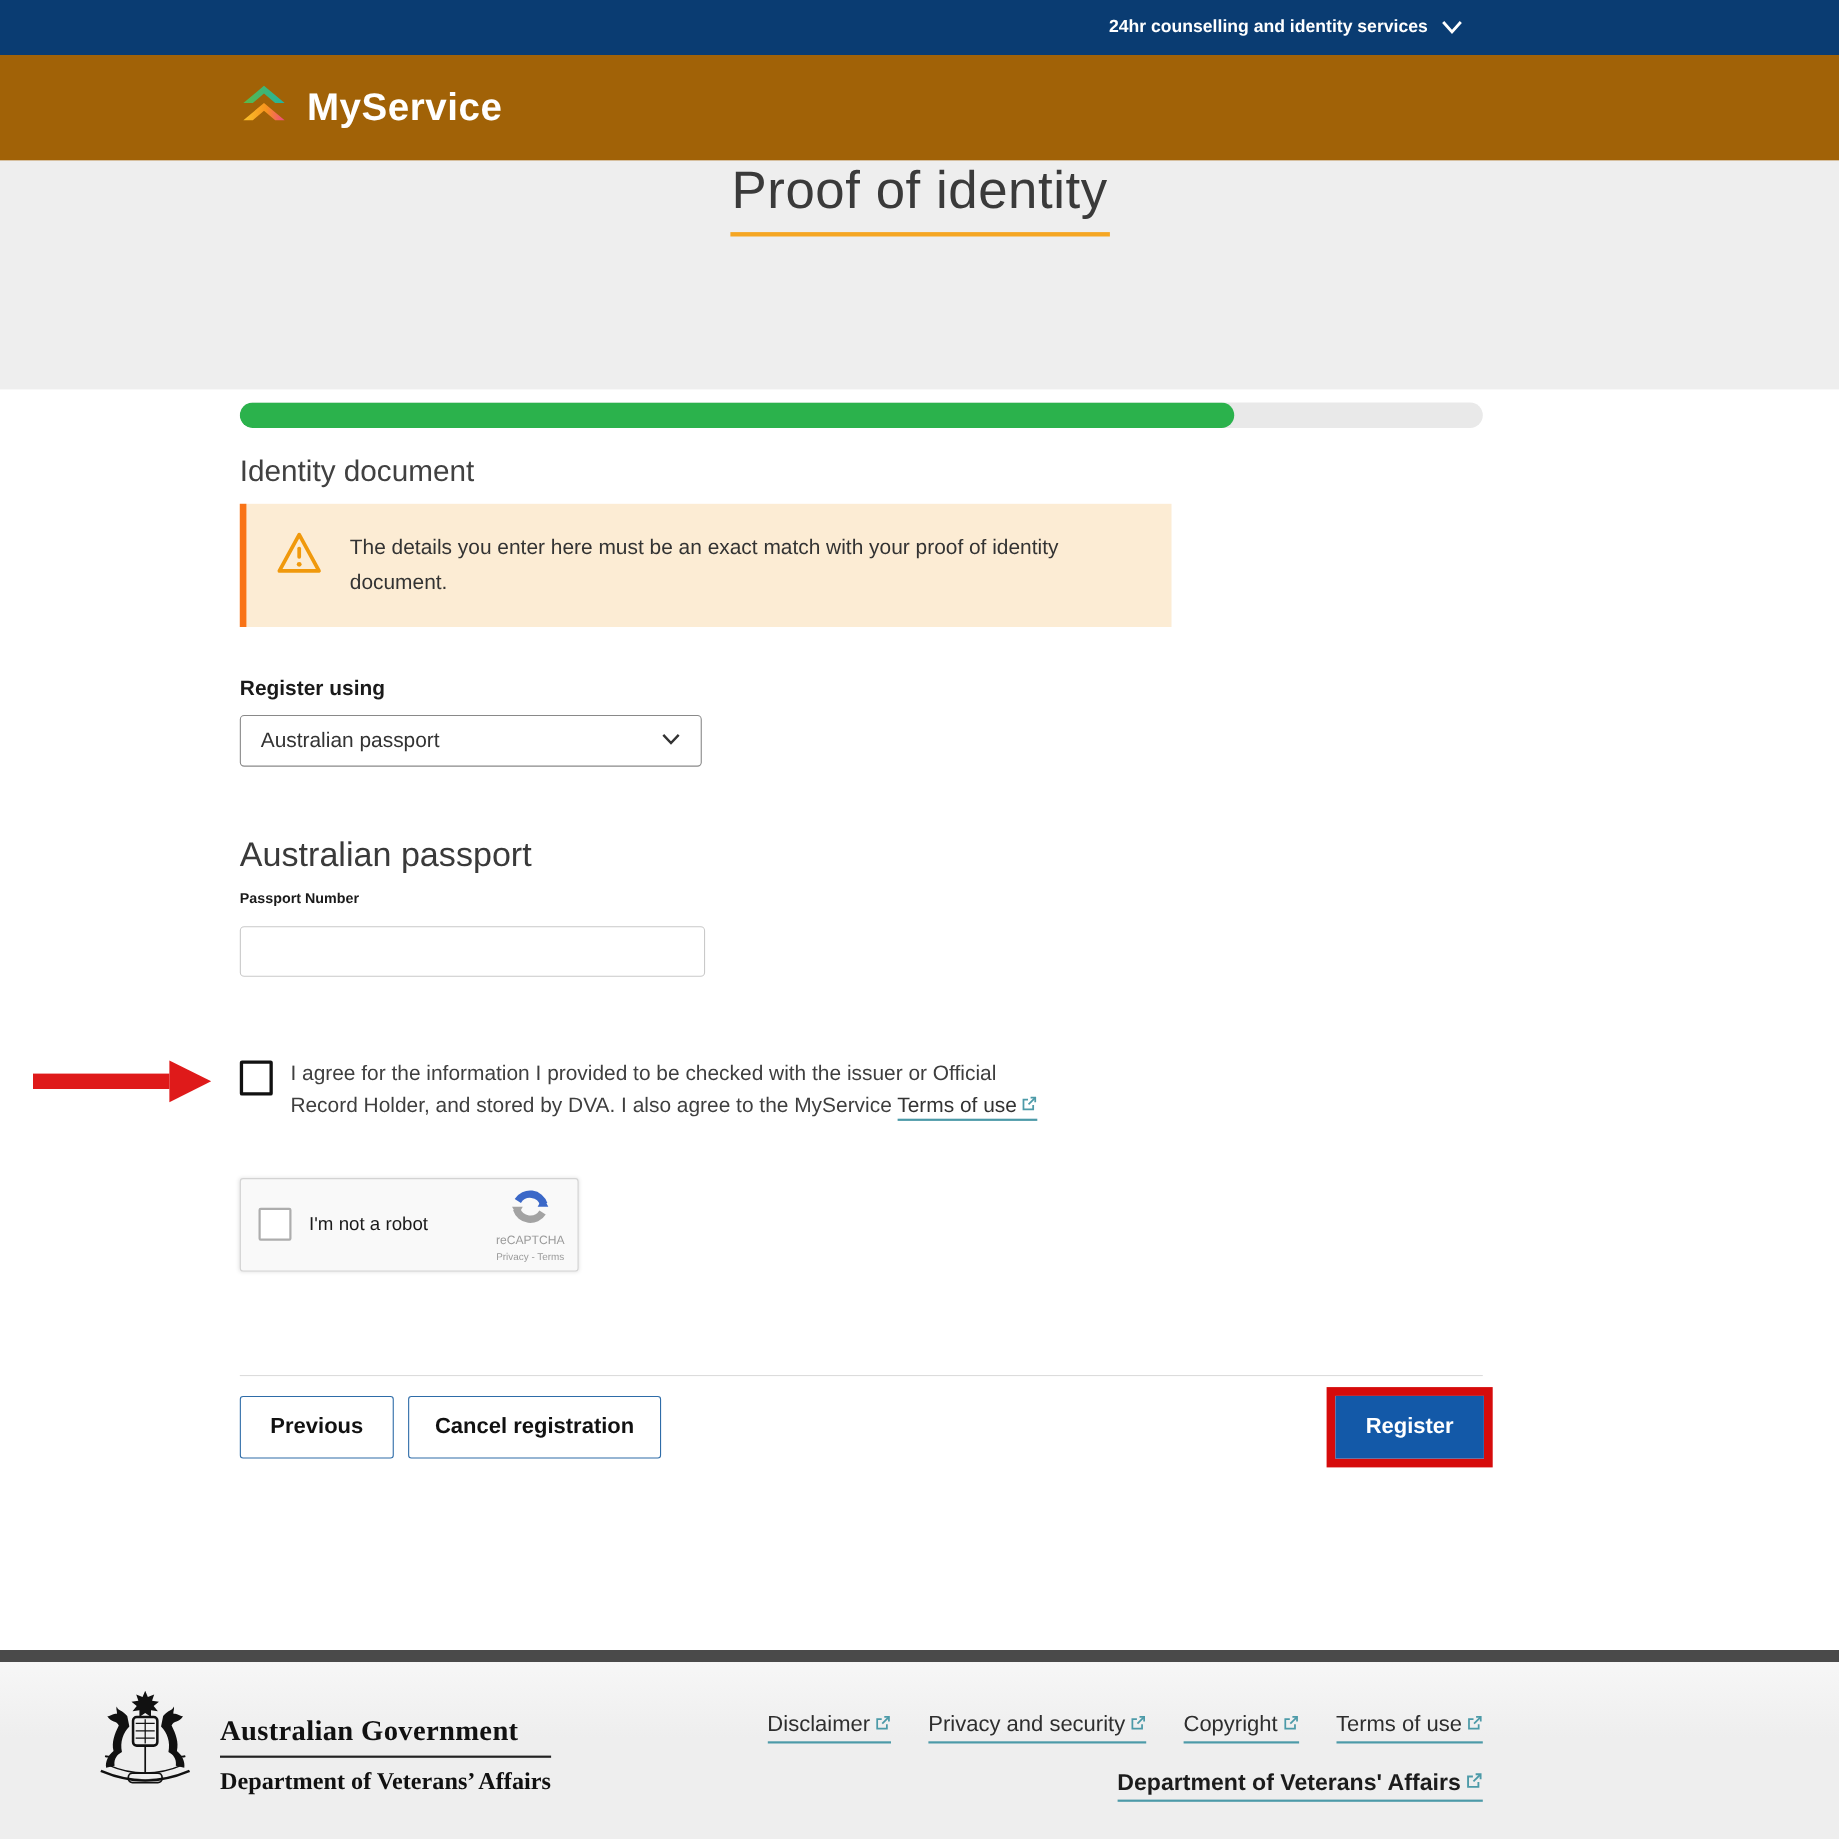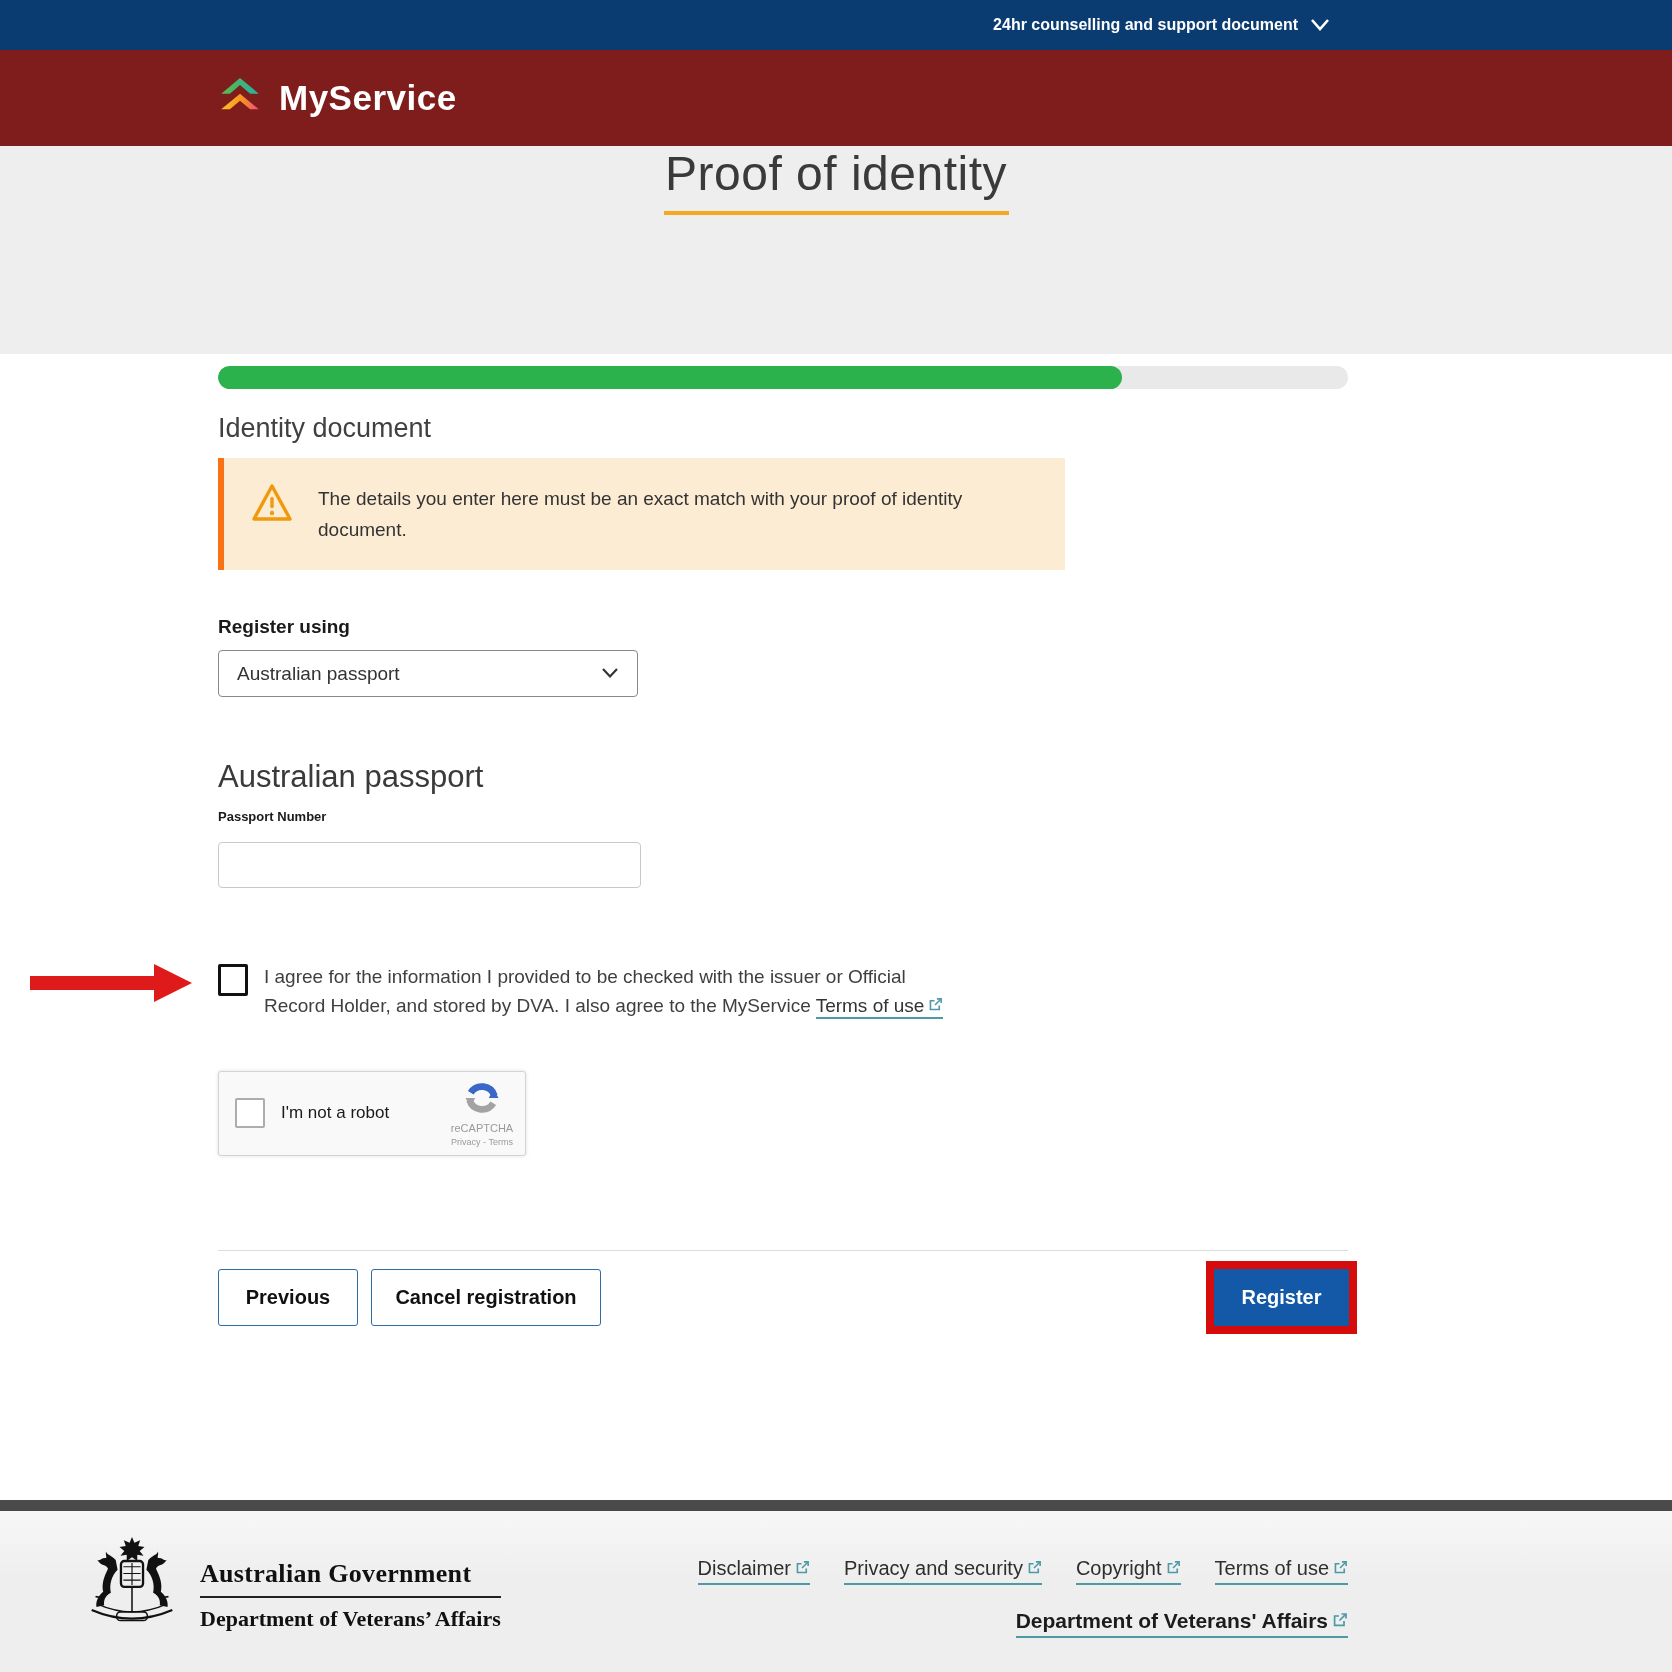--- a/index.html
+++ b/index.html
@@ -9,21 +9,21 @@
   
   .topbar {
     height: 50px; background: #0a3c72; display: flex; align-items: center;
     justify-content: flex-end; padding-right: 342px;
   }
   .topbar-link { display: flex; align-items: center; gap: 12px; color: #fff;
     font-size: 16px; font-weight: bold; cursor: pointer; }
   .topbar-link svg { display: block; }
 
   .header {
-    height: 96px; background: #7f1d1d; display: flex; align-items: center; padding-left: 215px;
+    height: 96px; background: #a16207; display: flex; align-items: center; padding-left: 215px;
   }
   .brand { display: flex; align-items: center; gap: 14px; cursor: pointer; }
   .brand-name { color: #fff; font-size: 35px; font-weight: bold; letter-spacing: 0.5px; }
 
   
   .hero { height: 208px; background: #eeeeee; text-align: center; }
   .hero-title { font-size: 48px; font-weight: 300; color: #3a3a3a; letter-spacing: 0.5px; }
   .hero-underline { width: 345px; height: 4px; background: #f5a623; margin: 10px auto 0; }
 
   
@@ -140,21 +140,21 @@
     <linearGradient id="grad-bot" x1="0" y1="0" x2="1" y2="0">
       <stop offset="0" stop-color="#f9c22b"></stop>
         <stop offset="0.55" stop-color="#f7941d"></stop>
         <stop offset="1" stop-color="#ef4a81"></stop>
     </linearGradient>
   </defs>
 </svg>
 
 <div class="topbar">
   <div class="topbar-link">
-    <span>24hr counselling and support document</span>
+    <span>24hr counselling and identity services</span>
     <span>
       <svg width="20" height="14" viewBox="0 0 20 14">
           <path d="M2 2 L10 11 L18 2" fill="none" stroke="#fff" stroke-width="2.6"></path>
         </svg>
     </span>
   </div>
 </div>
 
 <div class="header">
   <div class="brand">

